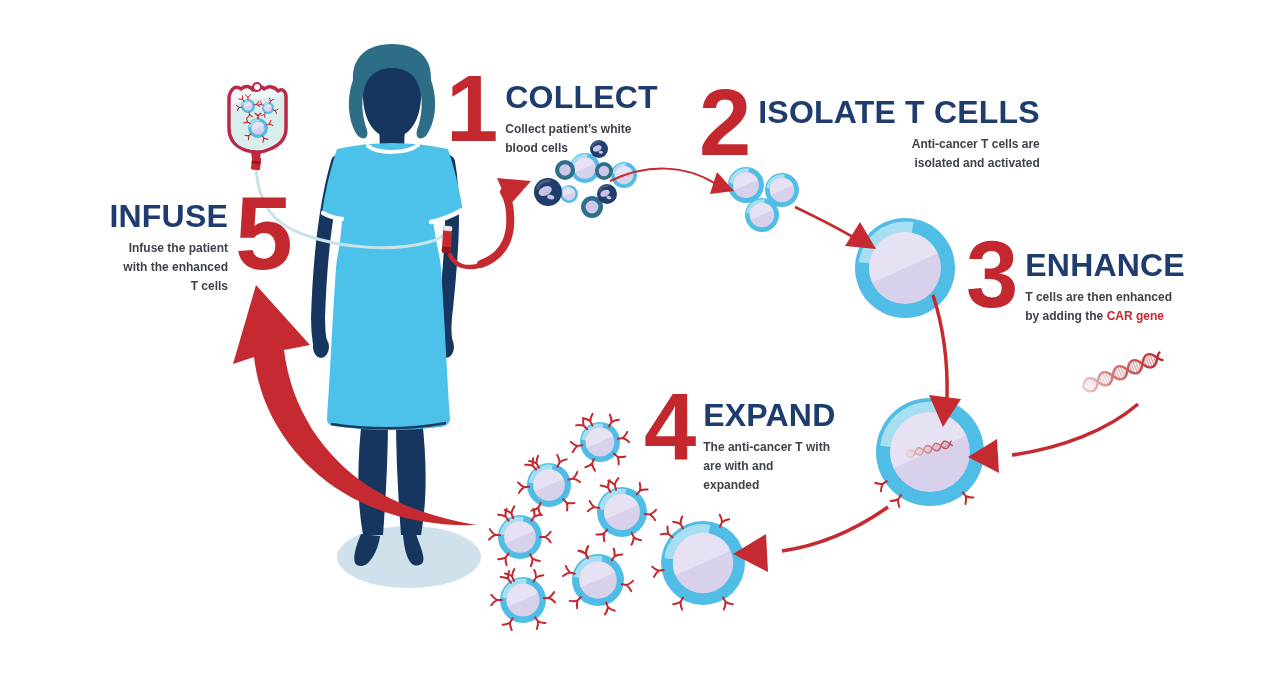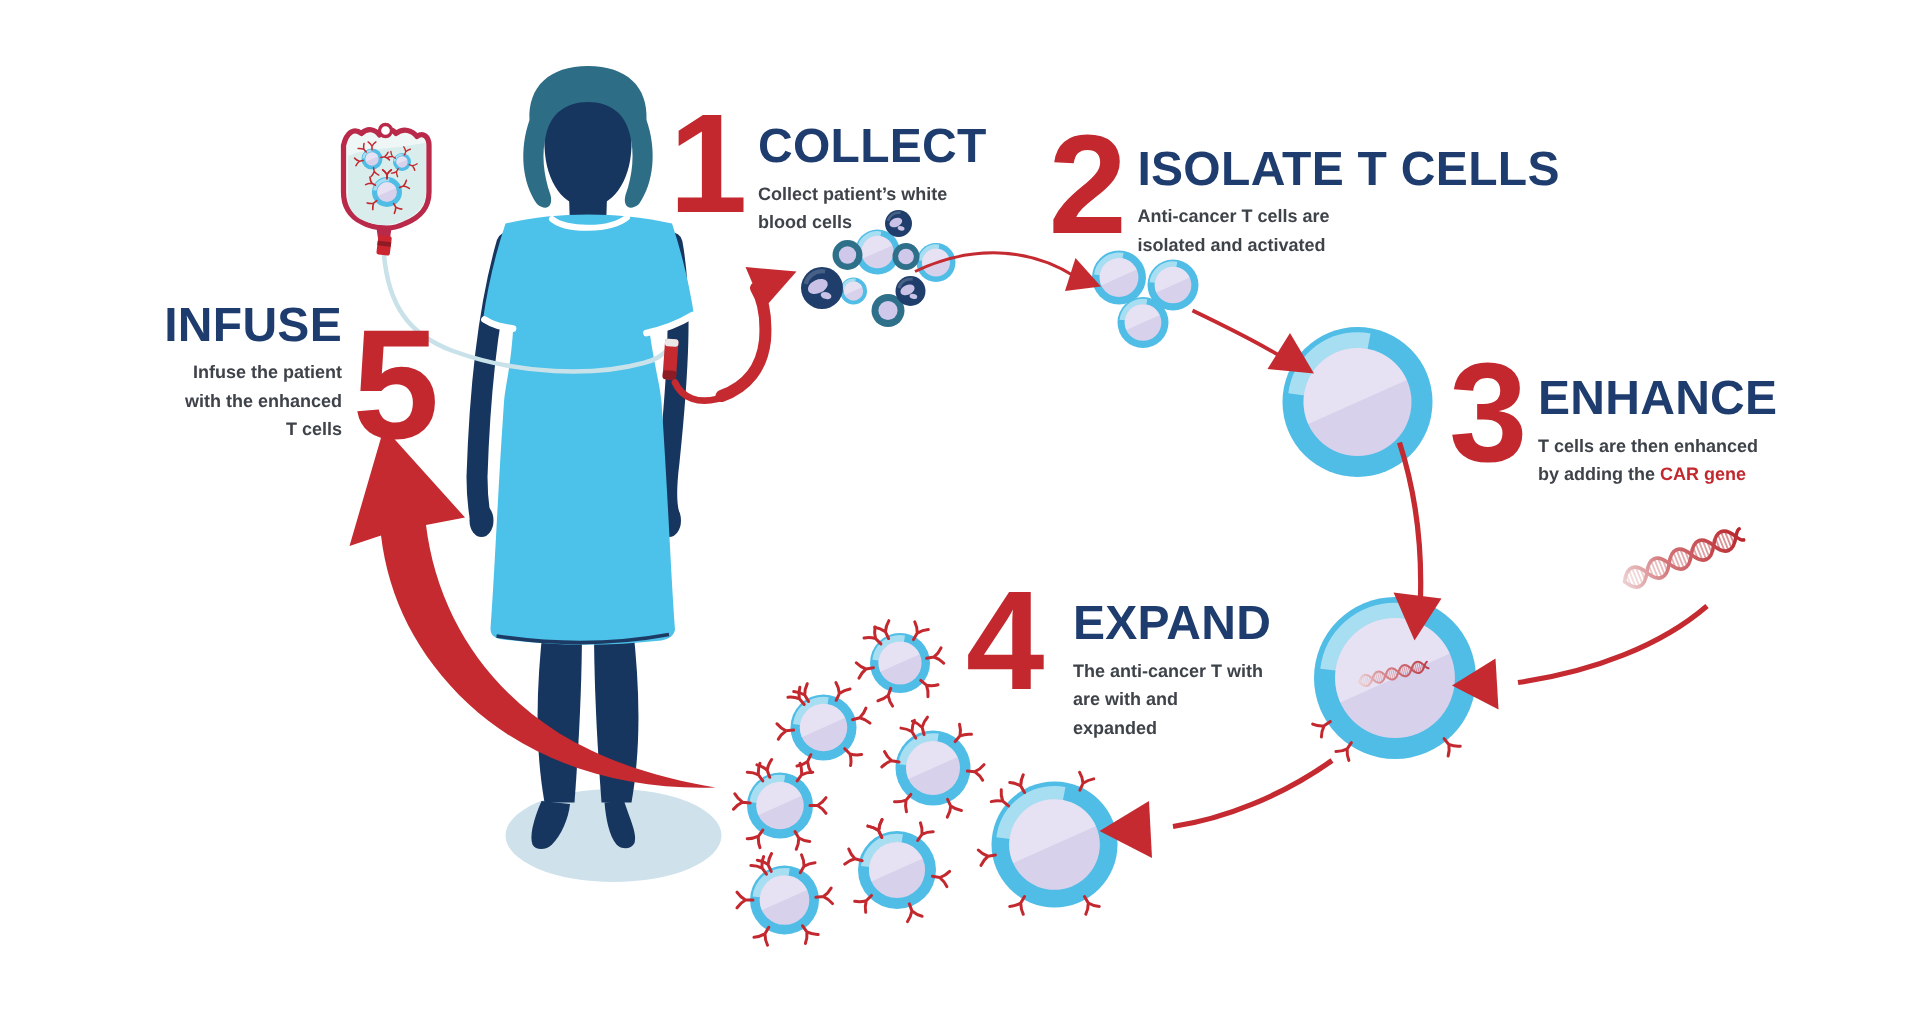--- a/index.html
+++ b/index.html
@@ -7,24 +7,24 @@
          font-family:"Liberation Sans",sans-serif;}
   #art{position:absolute;left:0;top:0;}
   .step{position:absolute;display:flex;gap:7px;align-items:flex-start;}
   .num{font-weight:700;font-size:94px;line-height:0.75;color:var(--red,#c2282e);}
   .txt h2{margin:0 0 5px 0;font-size:32px;line-height:1.05;color:var(--navy,#1e3d6e);
           letter-spacing:0.2px;white-space:nowrap;font-weight:700;}
   .txt p{margin:0;font-size:12px;line-height:19px;font-weight:700;color:var(--body,#3e434a);
          white-space:nowrap;}
   .red{color:var(--red,#c2282e);}
   .s1{left:446px;top:74px;}  .s1 .txt{padding-top:7px;}
-  .s2{left:699px;top:88px;}  .s2 .txt{padding-top:8px;}
+  .s2{left:699px;top:88px;}  .s2 .txt{padding-top:8px;text-align:right;}
   .s3{left:966px;top:240px;} .s3 .txt{padding-top:9px;}
-  .s4{left:644px;top:392px;} .s4 .txt{padding-top:7px;margin-left:12px;}
-  .s5{left:84px;top:194px;align-items:flex-end;}  .s5 .txt{padding-top:6px;text-align:right;min-width:144px;}
+  .s4{left:644px;top:392px;} .s4 .txt{padding-top:7px;}
+  .s5{left:84px;top:194px;}  .s5 .txt{padding-top:6px;text-align:right;min-width:144px;}
   .s5 .num{font-size:104px;}
 </style>
 </head>
 <body>
 
 <div id="stage">
 
 <svg id="art" width="1280" height="686" viewBox="0 0 1280 686">
   <defs>
     <linearGradient id="dnaGrad" gradientUnits="userSpaceOnUse" x1="-42" y1="0" x2="42" y2="0">

